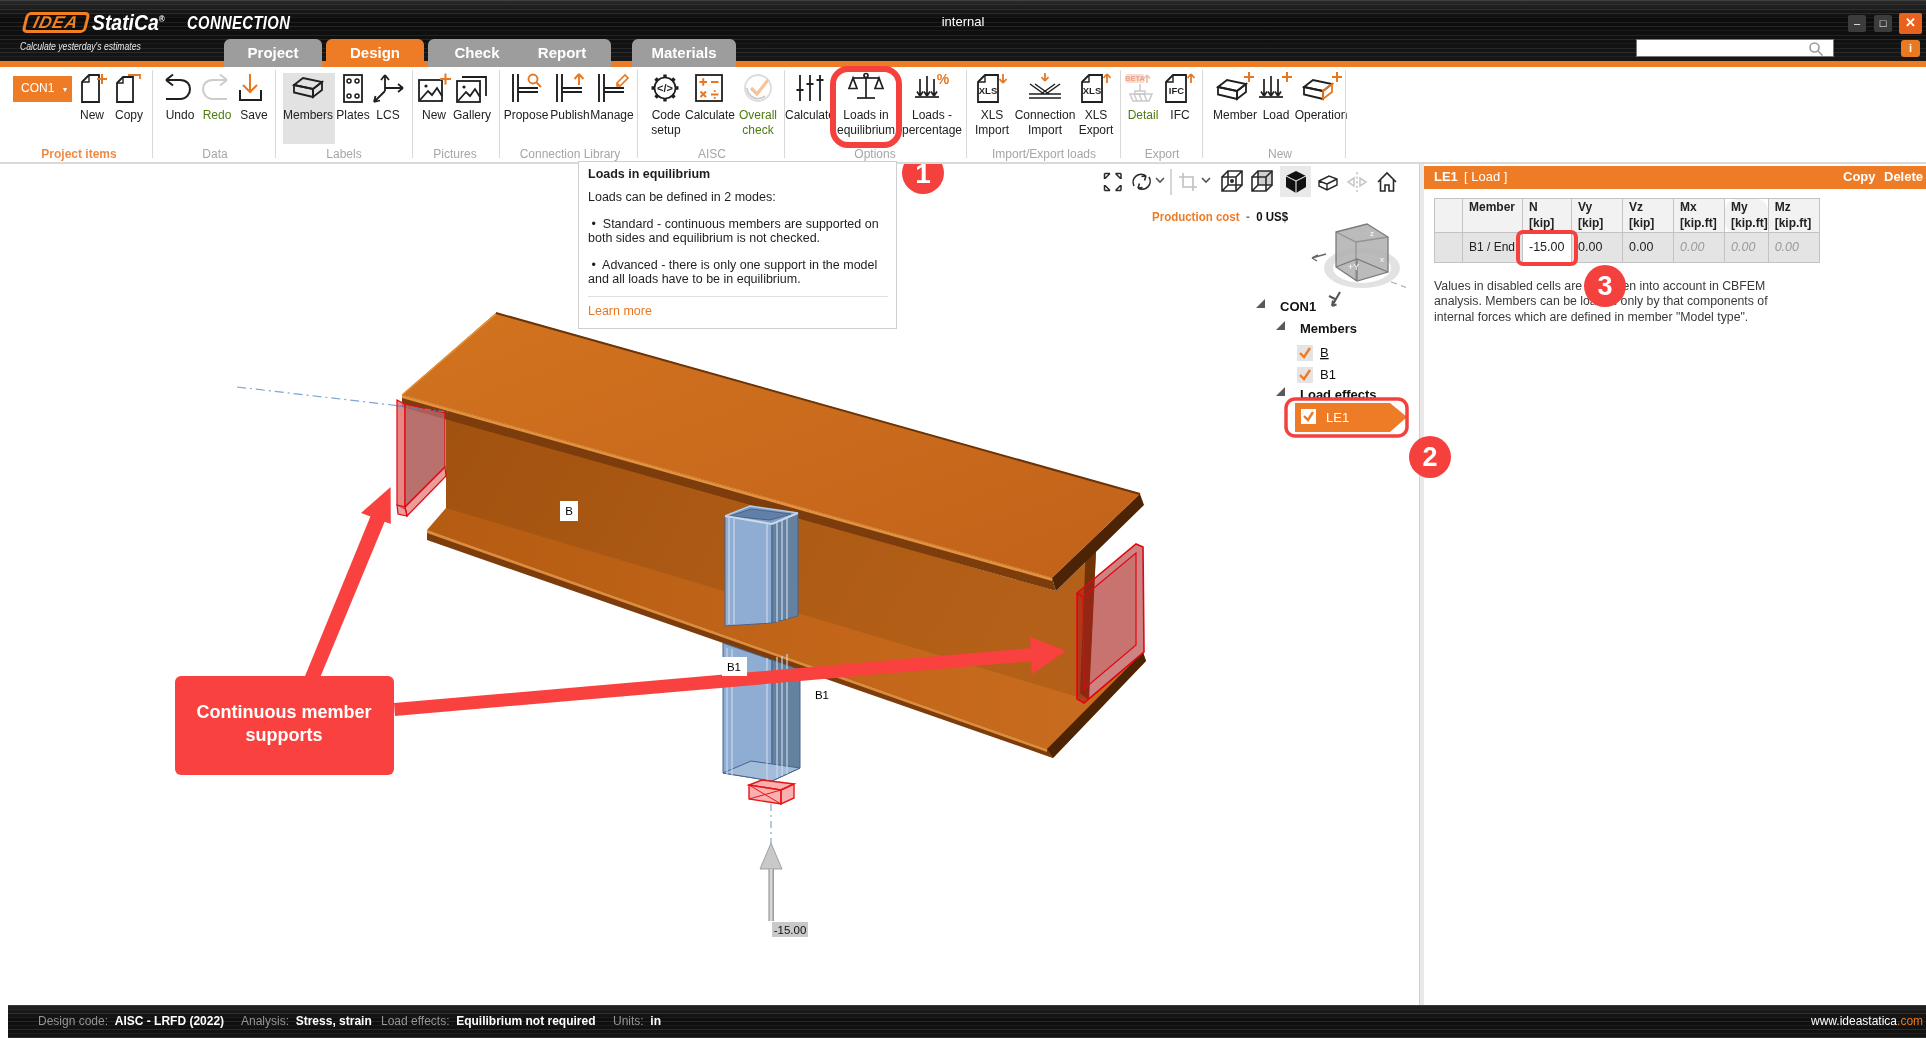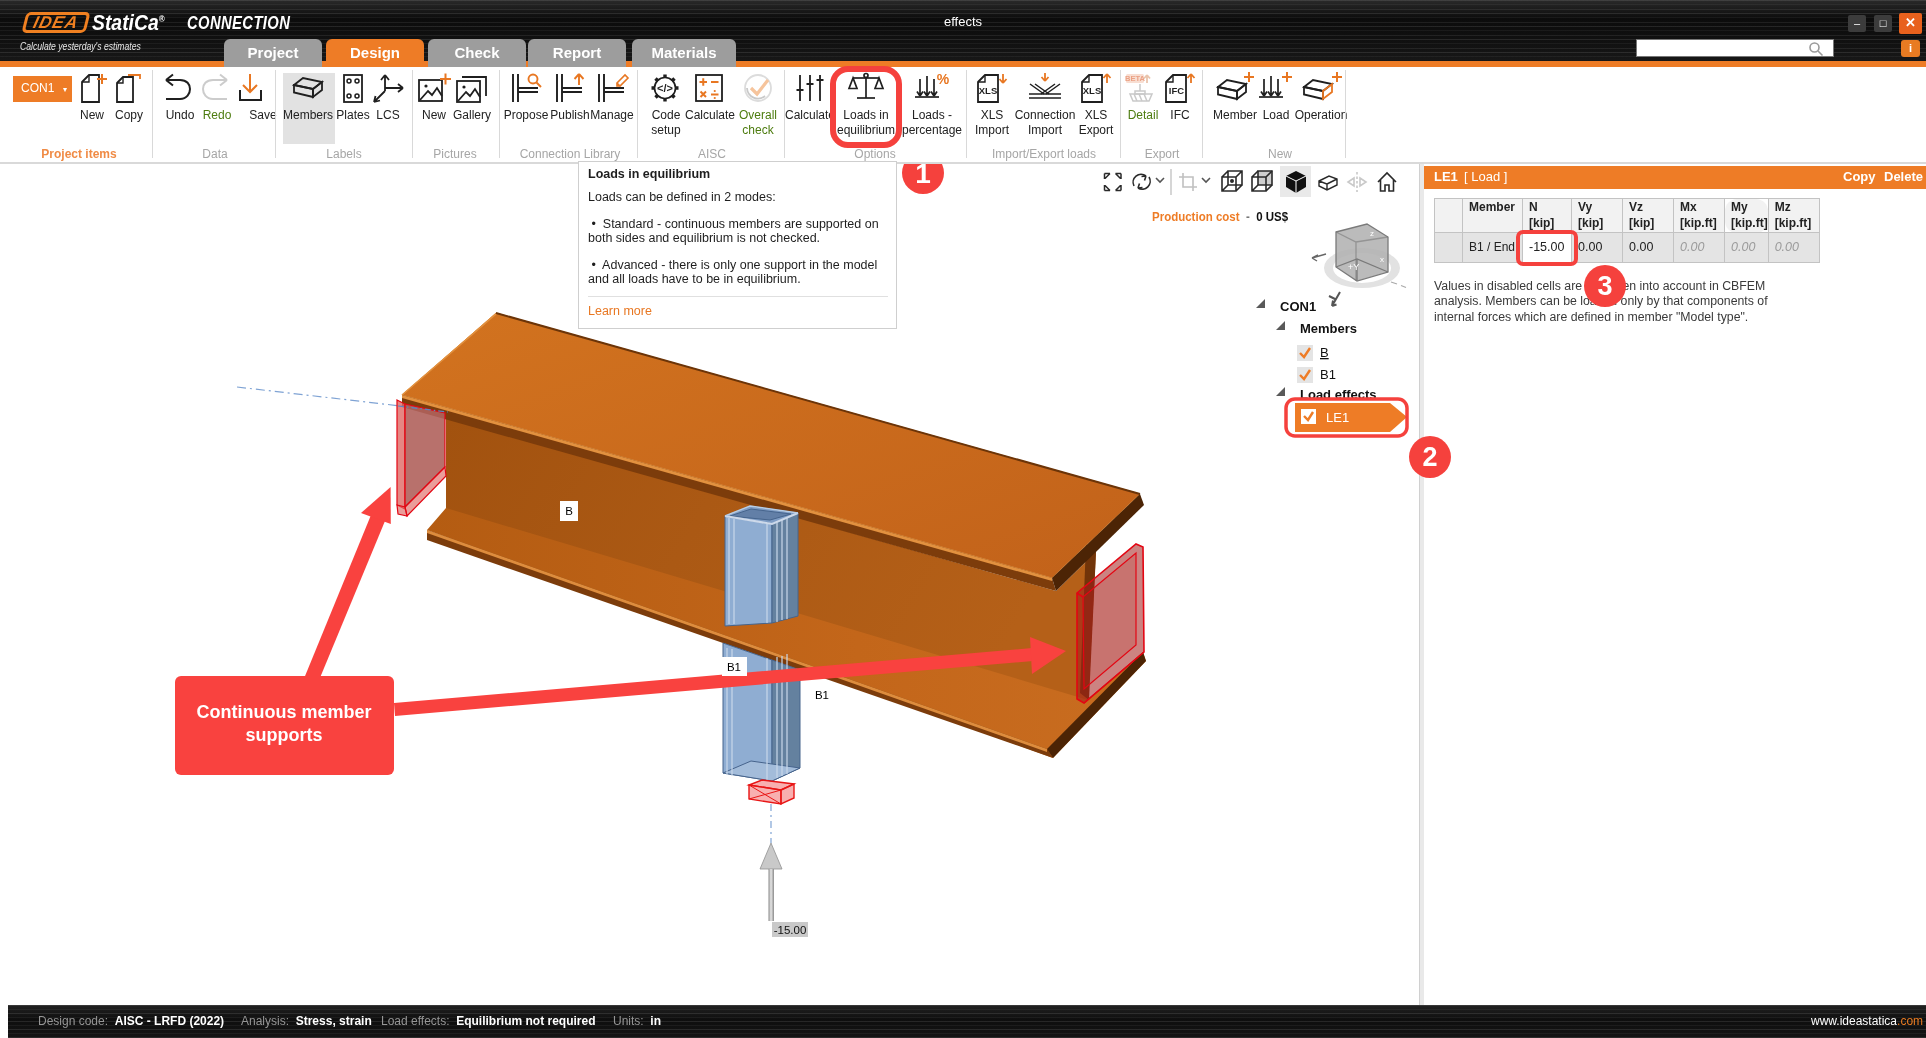--- a/index.html
+++ b/index.html
@@ -63,25 +63,25 @@
 </style>
 </head>
 <body>
 <div id="root">
   <div id="titlebar" class="abs"></div>
   <div id="orangebar" class="abs"></div>
   <div class="abs logo-box">IDEA</div>
   <div class="abs statica">StatiCa<sup>®</sup></div>
   <div class="abs connection">CONNECTION</div>
   <div class="abs slogan">Calculate yesterday's estimates</div>
-  <div class="abs untitled">effects</div>
+  <div class="abs untitled">internal</div>
   <div class="abs tab" style="left:224px;width:98px;">Project</div>
   <div class="abs tab active" style="left:326px;width:98px;">Design</div>
   <div class="abs tab" style="left:428px;width:98px;">Check</div>
-  <div class="abs tab" style="left:528px;width:98px;">Report</div>
+  <div class="abs tab" style="left:513px;width:98px;">Report</div>
   <div class="abs tab" style="left:632px;width:104px;">Materials</div>
   <div class="abs searchbox"></div>
   <svg class="abs" style="left:1808px;top:41px;" width="16" height="16" viewBox="0 0 16 16" fill="none" stroke="#9a9a9a" stroke-width="1.6">
     <circle cx="6.5" cy="6.5" r="4.5"></circle>
       <path d="M10,10 L14.5,14.5"></path>
   </svg>
   <div class="abs winbtn" style="left:1848px;">–</div>
   <div class="abs winbtn" style="left:1874px;">□</div>
   <div class="abs winclose">✕</div>
   <div class="abs infobtn">i</div>
@@ -112,21 +112,21 @@
   <div class="abs btnlabel" style="left:180px;top:108px;">Undo</div>
   <svg class="abs icon" style="left:217px;top:71px;" width="36" height="36" viewBox="0 0 36 36" fill="none" stroke="#cccccc" stroke-width="2">
     <path d="M32,9 H18 C11,9 8,13.5 8,18 C8,22.5 11,28 18,28 H32" transform="translate(-4,0)"></path>
     <path d="M28,9 L21,3.5 M28,9 L21,14.5"></path>
   </svg>
   <div class="abs btnlabel gray" style="left:217px;top:108px;">Redo</div>
   <svg class="abs icon" style="left:251px;top:71px;" width="36" height="36" viewBox="0 0 36 36" fill="none" stroke="#1f1f1f" stroke-width="2">
     <path d="M17,3 V20 M10,14 L17,21 L24,14" stroke="#e87722"></path>
     <path d="M7,19 V29 H28 V19"></path>
   </svg>
-  <div class="abs btnlabel" style="left:263px;top:108px;">Save</div>
+  <div class="abs btnlabel" style="left:254px;top:108px;">Save</div>
   <div class="abs rsep" style="left:275px;top:70px;"></div>
 
   <div class="abs" style="left:283px;top:73px;width:52px;height:71px;background:#e2e2e2;"></div>
   <svg class="abs icon" style="left:308px;top:71px;" width="38" height="36" viewBox="0 0 38 36" fill="none" stroke="#1f1f1f" stroke-width="1.8">
     <path d="M5,14 L14,7 L33,11 L24,18 Z"></path>
       <path d="M5,14 L24,18 L24,26 L5,21.5 Z"></path>
       <path d="M24,18 L33,11 L33,19 L24,26 Z"></path>
   </svg>
   <div class="abs btnlabel" style="left:308px;top:108px;">Members</div>
   <svg class="abs icon" style="left:353px;top:71px;" width="36" height="36" viewBox="0 0 36 36" fill="none" stroke="#1f1f1f" stroke-width="1.8">

